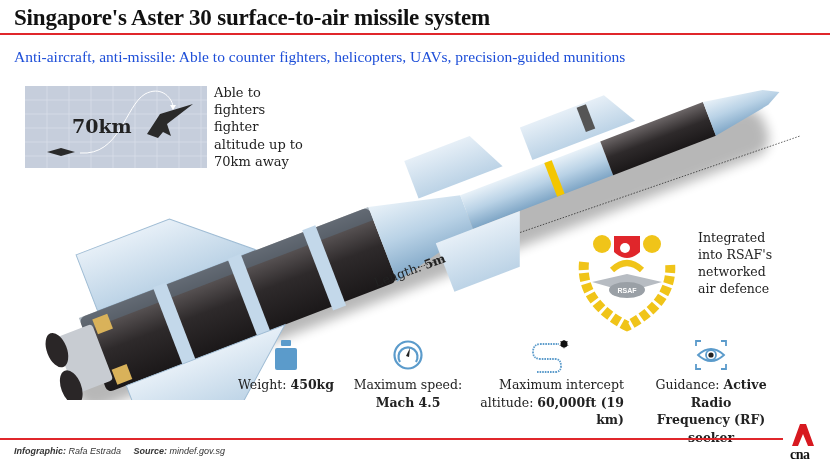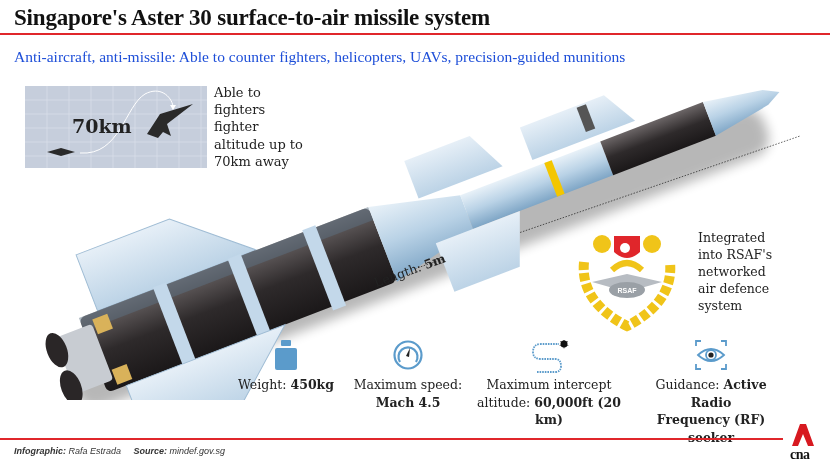--- a/index.html
+++ b/index.html
@@ -141,51 +141,50 @@
   <circle cx="53" cy="26" r="5" fill="#fff"></circle>
   <circle cx="30" cy="22" r="9" fill="#f0c419"></circle>
   <circle cx="80" cy="22" r="9" fill="#f0c419"></circle>
   <path d="M40,48 Q55,34 70,48" stroke="#f0c419" stroke-width="6" fill="none"></path>
 </svg>
 <div class="abs rsaf-text">
   <span>Integrated</span>
   <span>into RSAF's</span>
   <span>networked</span>
   <span>air defence</span>
-  <span>system</span>
 </div>
 
 <div class="abs stat" style="left:236px; top:340px; width:100px;">
   <svg class="icon" width="26" height="30" viewBox="0 0 26 30">
     <rect x="8" y="0" width="10" height="6" rx="1" fill="#5b9bcb"></rect>
     <rect x="2" y="8" width="22" height="22" rx="2" fill="#5b9bcb"></rect>
   </svg>
   <span>Weight: </span><b>450kg</b>
 </div>
 
 <div class="abs stat" style="left:348px; top:340px; width:120px;">
   <svg class="icon" width="32" height="30" viewBox="0 0 32 30">
     <circle cx="16" cy="15" r="13.5" stroke="#5b9bcb" stroke-width="2.2" fill="none"></circle>
     <path d="M8,22 A9.5,9.5 0 1 1 24,22" stroke="#5b9bcb" stroke-width="2.2" fill="none"></path>
     <polygon points="14,16 18,8 17,17" fill="#222"></polygon>
   </svg>
   <span>Maximum speed:</span><br>
   <b>Mach 4.5</b>
 </div>
 
-<div class="abs stat" style="left:474px; top:340px; width:150px;">
+<div class="abs stat" style="left:474px; top:340px; width:150px;text-align:right;">
   <svg class="icon" width="44" height="34" viewBox="0 0 44 34" style="margin-bottom:2px;">
     <path d="M10,32 L28,32 Q34,32 34,26 Q34,19 28,19 L14,19 Q6,19 6,12 Q6,4 14,4 L32,4" stroke="#5b9bcb" stroke-width="1.8" stroke-dasharray="1.6,1" fill="none"></path>
     <g fill="#111">
         <circle cx="37" cy="4" r="3.5"></circle>
       <polygon points="37,-1 38,2 41,1 39,4 42,6 38,5 37,9 36,5 32,6 35,4 33,1 36,2"></polygon>
       </g>
   </svg>
   <span>Maximum intercept</span><br>
-  <span>altitude: </span><b>60,000ft (20 km)</b>
+  <span>altitude: </span><b>60,000ft (19 km)</b>
 </div>
 
 <div class="abs stat" style="left:636px; top:340px; width:150px;">
   <svg class="icon" width="32" height="30" viewBox="0 0 32 30">
     <g stroke="#5b9bcb" stroke-width="1.8" fill="none">
       <path d="M1,6 L1,1 L6,1"></path>
         <path d="M26,1 L31,1 L31,6"></path>
       <path d="M1,24 L1,29 L6,29"></path>
         <path d="M26,29 L31,29 L31,24"></path>
       <path d="M3,15 Q16,3 29,15 Q16,27 3,15 Z"></path>

